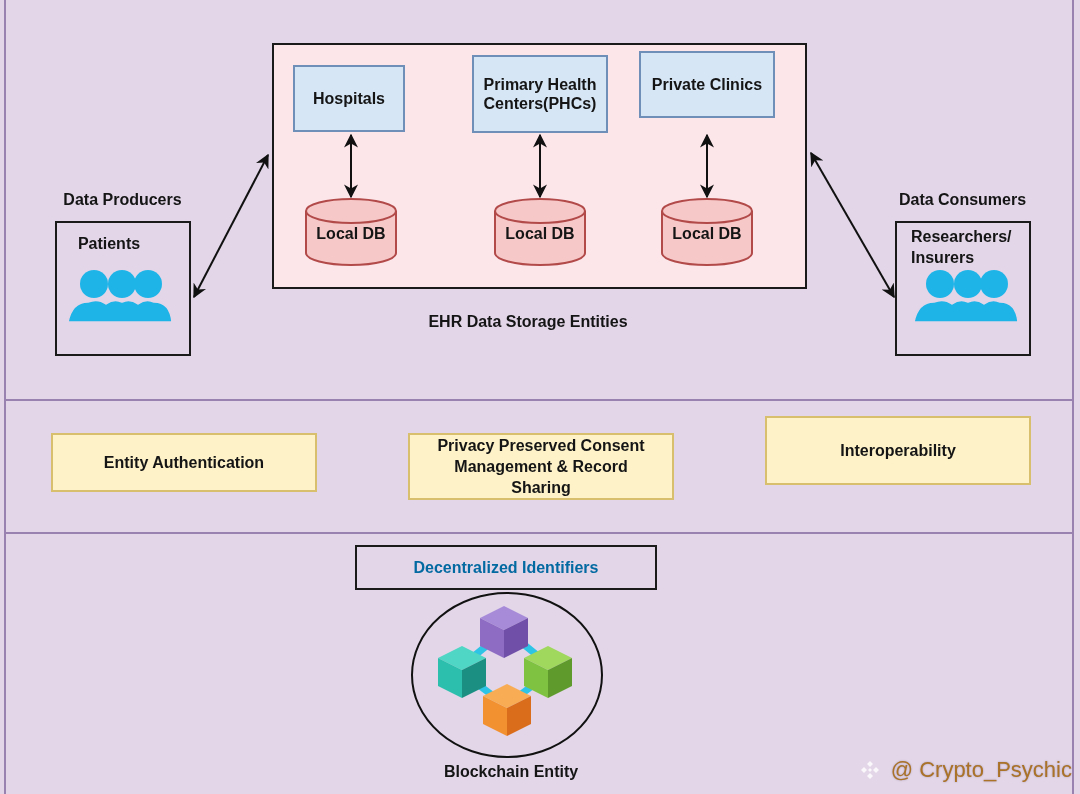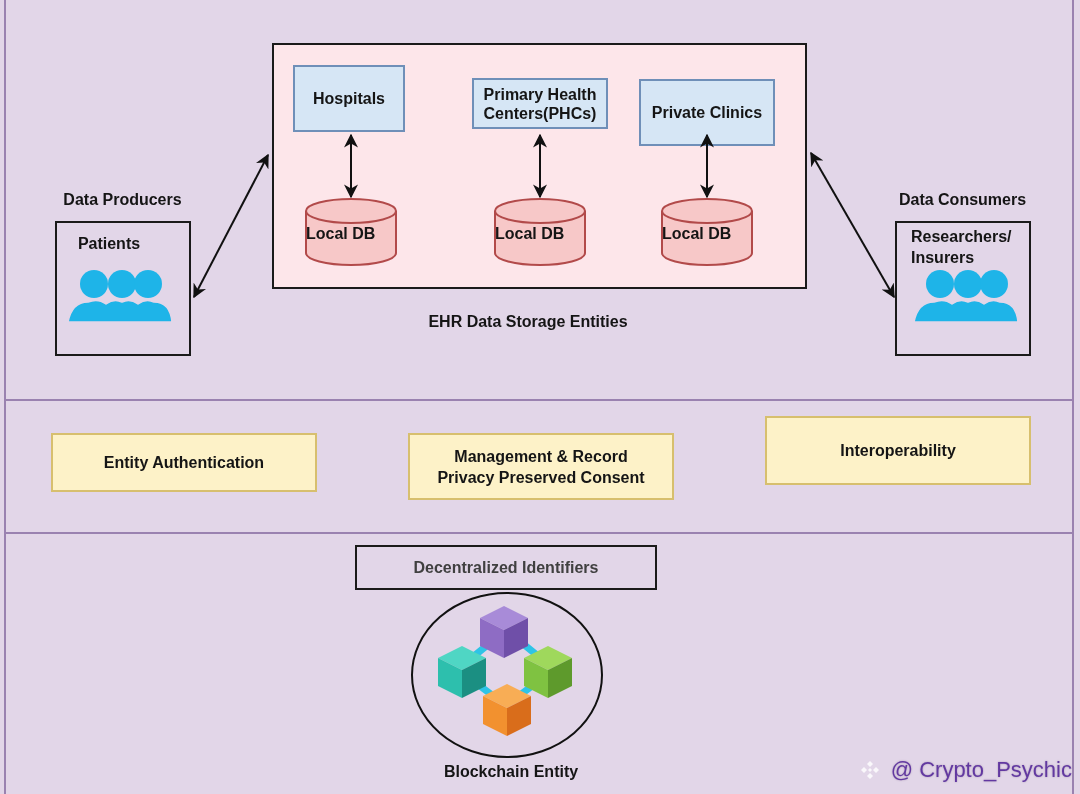--- a/index.html
+++ b/index.html
@@ -18,47 +18,47 @@
     background: #fde6ea; border: 2px solid #1a1a1a; box-sizing: border-box; }
   .blue-box { position: absolute; background: #d6e6f5; border: 2px solid #6f8fb8; box-sizing: border-box;
     display: flex; align-items: center; justify-content: center; text-align: center;
     font-weight: bold; font-size: 16px; line-height: 19px; color: #151515; }
   .actor-box { position: absolute; border: 2px solid #1a1a1a; box-sizing: border-box; }
   .yellow-box { position: absolute; background: #fdf2c8; border: 2px solid #d7bf6e; box-sizing: border-box;
     display: flex; align-items: center; justify-content: center; text-align: center;
     font-weight: bold; font-size: 16px; line-height: 21px; color: #151515; }
   .did-box { position: absolute; left: 355px; top: 545px; width: 302px; height: 45px;
     border: 2px solid #1a1a1a; box-sizing: border-box; display: flex; align-items: center; justify-content: center;
-    font-weight: bold; font-size: 16px; color: #404040; }
-  .db-text { position: absolute; font-weight: bold; font-size: 16px; color: #151515; text-align: left; width: 90px; }
-  .watermark { position: absolute; right: 8px; top: 757px; font-size: 22px; color: #4c1d95;
+    font-weight: bold; font-size: 16px; color: #0369a1; }
+  .db-text { position: absolute; font-weight: bold; font-size: 16px; color: #151515; text-align: center; width: 90px; }
+  .watermark { position: absolute; right: 8px; top: 757px; font-size: 22px; color: #a16207;
     opacity: 0.85; display: flex; align-items: center; gap: 10px; text-shadow: 0 0 2px #9c8aa8; }
   svg { position: absolute; left: 0; top: 0; overflow: visible; }
 </style>
 </head>
 <body>
 
 <div class="frame"></div>
 <div class="hline" style="top:399px"></div>
 <div class="hline" style="top:532px"></div>
 
 <div class="ehr-box"></div>
 
 <div class="blue-box" style="left:293px;top:65px;width:112px;height:67px">
   <div>
       <div>Hospitals</div>
     </div>
 </div>
-<div class="blue-box" style="left:472px;top:78px;width:136px;height:51px">
+<div class="blue-box" style="left:472px;top:55px;width:136px;height:78px">
   <div>
     <div>Primary Health</div>
     <div>Centers(PHCs)</div>
   </div>
 </div>
-<div class="blue-box" style="left:639px;top:79px;width:136px;height:67px">
+<div class="blue-box" style="left:639px;top:51px;width:136px;height:67px">
   <div>
       <div>Private Clinics</div>
     </div>
 </div>
 
 <div class="lbl abs" style="left:378px;top:313px;width:300px">EHR Data Storage Entities</div>
 
 <div class="lbl abs" style="left:40px;top:191px;width:165px">Data Producers</div>
 <div class="actor-box" style="left:55px;top:221px;width:136px;height:135px"></div>
 <div class="lbl abs" style="left:55px;top:235px;width:108px">Patients</div>
@@ -68,22 +68,23 @@
 <div class="abs" style="left:911px;top:226px;font-weight:bold;font-size:16px;line-height:21px;color:#151515">
   <div>Researchers/</div>
   <div>Insurers</div>
 </div>
 
 <div class="yellow-box" style="left:51px;top:433px;width:266px;height:59px">
   <div>Entity Authentication</div>
 </div>
 <div class="yellow-box" style="left:408px;top:433px;width:266px;height:67px">
   <div>
+    <div>Privacy Preserved Consent</div>
     <div>Management &amp; Record</div>
-    <div>Privacy Preserved Consent</div>
+    <div>Sharing</div>
   </div>
 </div>
 <div class="yellow-box" style="left:765px;top:416px;width:266px;height:69px">
   <div>Interoperability</div>
 </div>
 
 <div class="did-box">
   <span>Decentralized Identifiers</span>
 </div>
 <div class="lbl abs" style="left:380px;top:763px;width:262px">Blockchain Entity</div>

